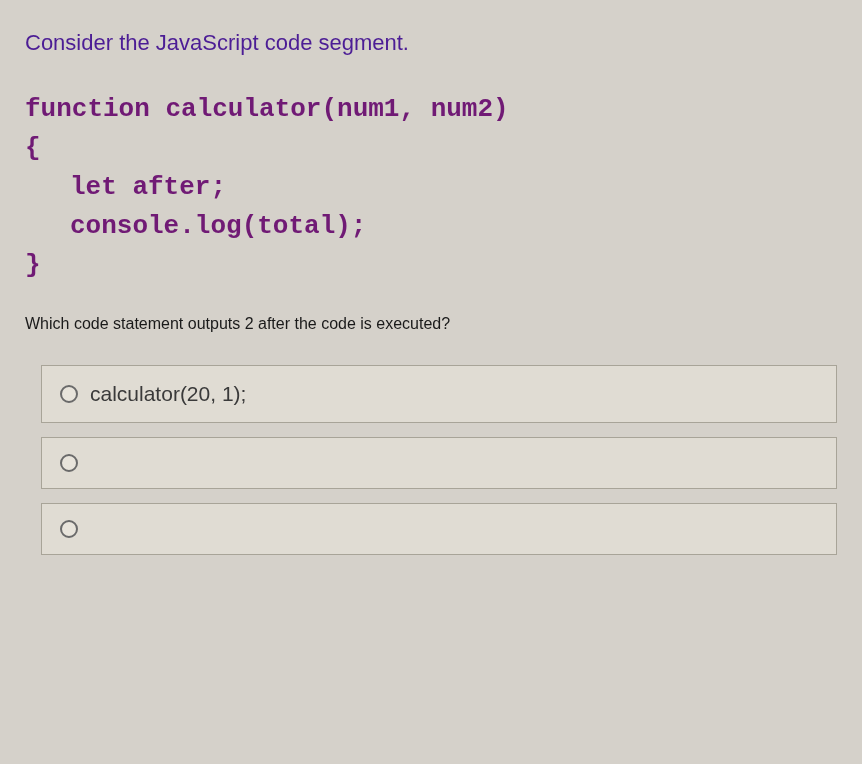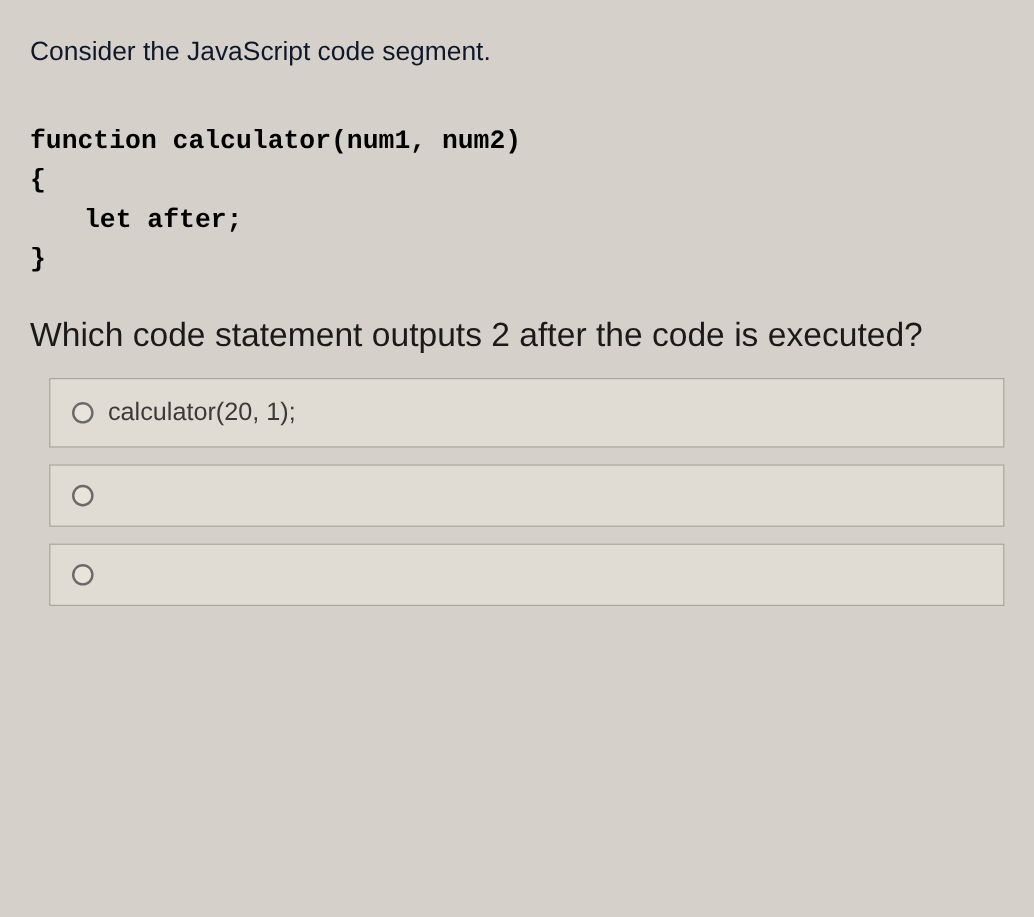--- a/index.html
+++ b/index.html
@@ -11,41 +11,41 @@
       font-family: Arial, Helvetica, sans-serif;
       background: #d5d1ca;
       width: 862px;
       height: 764px;
       padding: 30px 25px;
       color: #2a2a2a;
     }
     .question-intro {
       font-size: 22px;
       font-weight: 500;
-      margin-bottom: 45px;
-      color: #0f172a;
+      margin-bottom: 34px;
+      color: #4c1d95;
     }
     .code-block {
       font-family: 'Courier New', Courier, monospace;
-      font-size: 22px;
+      font-size: 26px;
       font-weight: 600;
-      color: #000000;
+      color: #701a75;
       line-height: 1.5;
       margin-bottom: 30px;
     }
     .code-line {
       white-space: pre;
     }
     .indent {
       padding-left: 45px;
     }
     .question-text {
-      font-size: 28px;
+      font-size: 16px;
       font-weight: 500;
-      margin-bottom: 20px;
+      margin-bottom: 32px;
       color: #1a1a1a;
     }
     .options {
       display: flex;
       flex-direction: column;
       gap: 14px;
       padding-left: 16px;
     }
     .option {
       background: #e0dcd3;
@@ -71,20 +71,21 @@
   </style>
 </head>
 <body>
 
 <div class="question-intro">Consider the JavaScript code segment.</div>
 
 <div class="code-block">
   <div class="code-line">function calculator(num1, num2)</div>
   <div class="code-line">{</div>
   <div class="code-line indent">let after;</div>
+  <div class="code-line indent">console.log(total);</div>
   <div class="code-line">}</div>
 </div>
 
 <div class="question-text">Which code statement outputs 2 after the code is executed?</div>
 
 <div class="options">
   <div class="option">
     <span class="radio"></span>
     <span class="option-label">calculator(20, 1);</span>
   </div>

